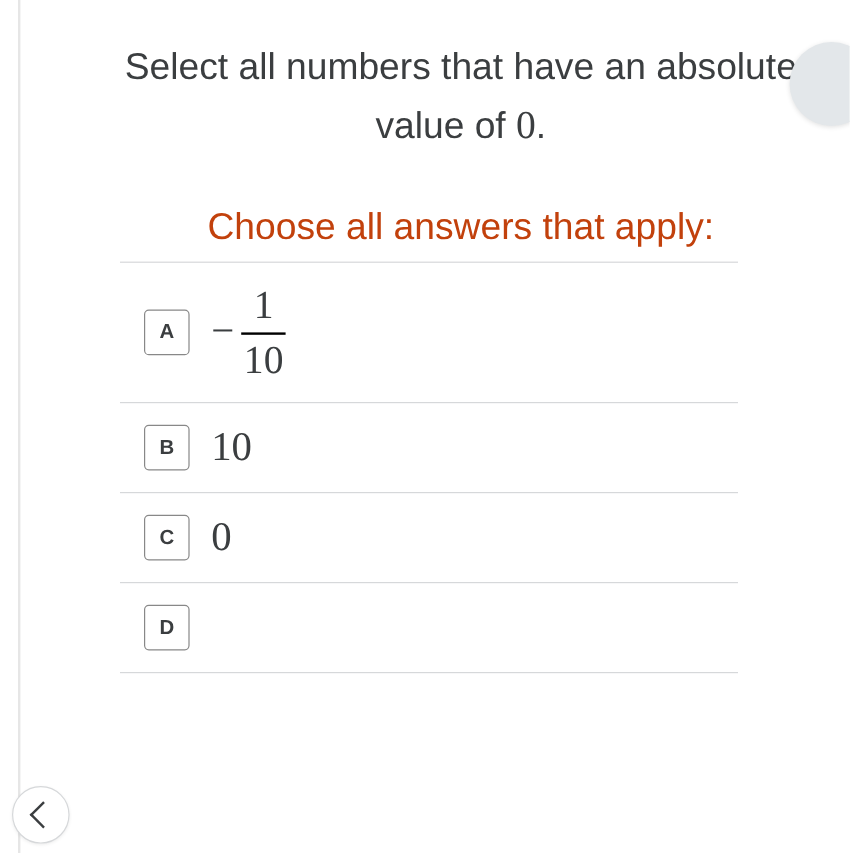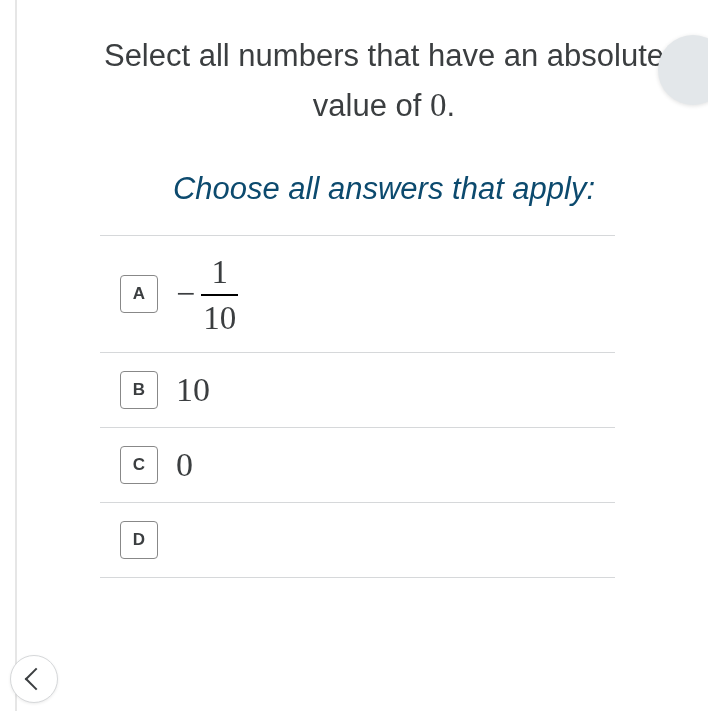--- a/index.html
+++ b/index.html
@@ -32,23 +32,22 @@
       line-height: 1.55;
       color: #3b3e40;
       margin-bottom: 40px;
     }
     .question-value {
       font-family: "Times New Roman", serif;
       font-size: 33px;
     }
     .instruction {
       font-size: 31px;
-      color: #0c4a6e;
-      margin-bottom: 28px;
-      font-style: italic;
+      color: #c2410c;
+      margin-bottom: 11px;
     }
     .options {
       width: 515px;
     }
     .option-row {
       display: flex;
       align-items: center;
       border-top: 1px solid #d6d8da;
       padding: 18px 0 18px 20px;
       gap: 18px;

